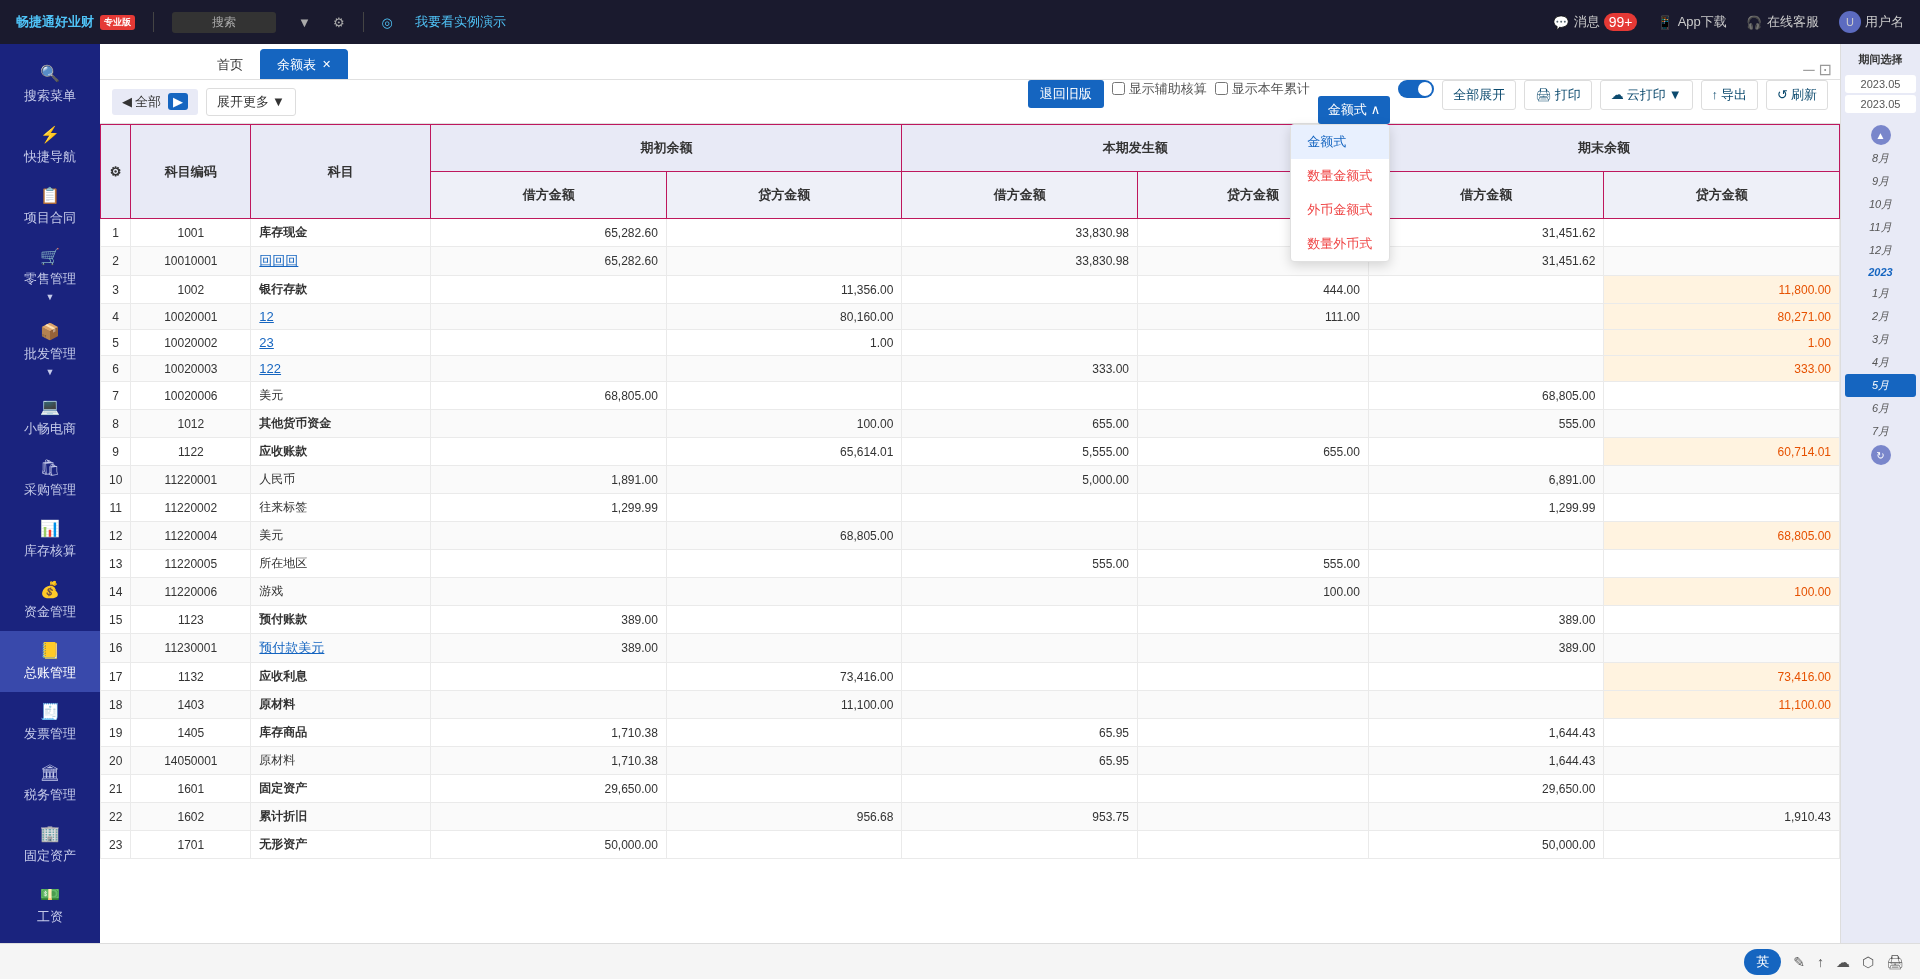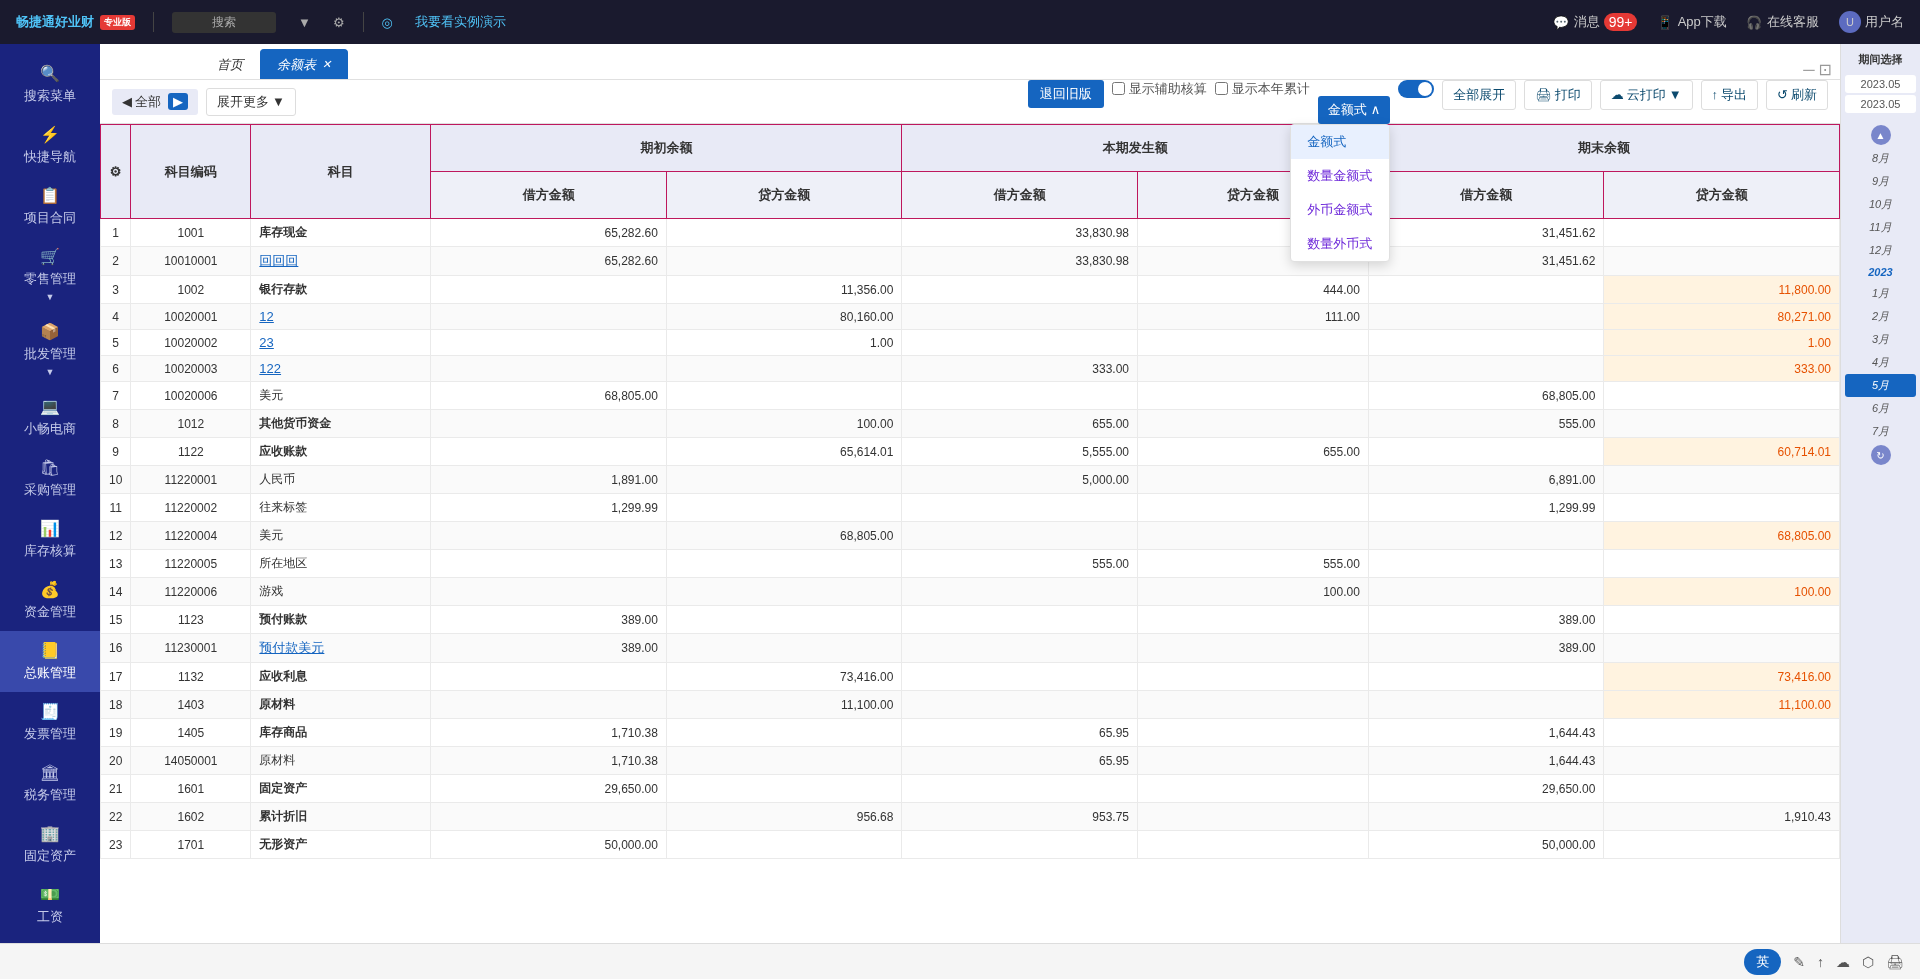--- a/index.html
+++ b/index.html
@@ -10,21 +10,21 @@
     .top-bar-left { display: flex; align-items: center; gap: 10px; }
     .app-logo { color: #4fc3f7; font-size: 14px; font-weight: bold; display: flex; align-items: center; gap: 6px; }
     .app-logo-badge { font-size: 9px; background: #e53935; color: #fff; padding: 1px 4px; border-radius: 3px; }
     .top-bar-nav { display: flex; align-items: center; gap: 22px; color: #aaa; font-size: 12px; }
     .top-bar-right { display: flex; align-items: center; gap: 20px; font-size: 12px; color: #ccc; }
     .top-bar-right-item { display: flex; align-items: center; gap: 4px; cursor: pointer; }
     .badge-red { background: #e53935; color: #fff; border-radius: 10px; padding: 1px 5px; font-size: 14px; text-align: right; }
 
     
     .tab-bar { height: 36px; background: #fff; display: flex; align-items: flex-end; padding: 0 0 0 100px; border-bottom: 1px solid #e0e0e0; flex-shrink: 0; }
-    .tab-item { height: 30px; padding: 0 16px; display: flex; align-items: center; gap: 6px; cursor: pointer; border: 1px solid transparent; border-bottom: none; font-size: 13px; color: #555; border-radius: 4px 4px 0 0; font-style: italic; }
+    .tab-item { height: 30px; padding: 0 16px; display: flex; align-items: center; gap: 6px; cursor: pointer; border: 1px solid transparent; border-bottom: none; font-size: 13px; color: #555; border-radius: 4px 4px 0 0; }
     .tab-item.active { background: #1565c0; color: #fff; border-color: #1565c0; }
     .tab-home { color: #333; background: transparent; }
     .tab-close { font-size: 11px; cursor: pointer; }
 
     
     .main-layout { display: flex; flex: 1; overflow: hidden; }
 
     
     .sidebar { width: 100px; background: #1a237e; display: flex; flex-direction: column; align-items: center; padding-top: 10px; flex-shrink: 0; overflow-y: auto; }
     .sidebar-item { width: 100%; padding: 10px 0; display: flex; flex-direction: column; align-items: center; cursor: pointer; color: #c5cae9; font-size: 12px; gap: 4px; }
@@ -43,21 +43,21 @@
     .btn-primary { background: #1565c0; color: #fff; border: none; border-radius: 3px; padding: 5px 12px; font-size: 12px; cursor: pointer; }
     .btn-outline { background: #fff; border: 1px solid #ddd; border-radius: 3px; padding: 5px 10px; font-size: 12px; cursor: pointer; color: #0c4a6e; display: flex; align-items: center; gap: 3px; }
     .toggle-switch { width: 36px; height: 18px; background: #1565c0; border-radius: 9px; position: relative; cursor: pointer; display: inline-flex; align-items: center; }
     .toggle-switch::after { content: ''; position: absolute; right: 2px; width: 14px; height: 14px; background: #fff; border-radius: 50%; }
     .checkbox-label { display: flex; align-items: center; gap: 4px; font-size: 12px; color: #555; }
     .checkbox-label input { cursor: pointer; }
     .btn-mode { background: #1565c0; color: #fff; border: none; border-radius: 3px; padding: 5px 10px; font-size: 12px; cursor: pointer; display: flex; align-items: center; gap: 4px; position: relative; }
 
     
     .dropdown-menu { position: absolute; top: 28px; right: 0; background: #fff; border: 1px solid #e0e0e0; border-radius: 4px; box-shadow: 0 4px 12px rgba(0,0,0,0.15); z-index: 100; min-width: 100px; }
-    .dropdown-item { padding: 8px 16px; font-size: 13px; color: #6d28d9; cursor: pointer; white-space: nowrap; }
+    .dropdown-item { padding: 8px 16px; font-size: 13px; color: #ef4444; cursor: pointer; white-space: nowrap; }
     .dropdown-item.active { color: #1565c0; background: #e8f0fe; }
 
     
     .table-container { flex: 1; overflow: auto; background: #fff; margin: 0; }
     table { width: 100%; border-collapse: collapse; }
     thead tr th { background: #e8eaf6; border: 1px solid #be185d; padding: 14px 8px; text-align: center; font-size: 12px; color: #333; font-weight: 600; white-space: nowrap; position: sticky; top: 0; z-index: 10; }
     thead tr.sub-header th { background: #eef0f8; }
     tbody tr td { border: 1px solid #eaeaea; padding: 5px 8px; font-size: 12px; color: #333; white-space: nowrap; }
     tbody tr:nth-child(even) td { background: #fafafa; }
     .td-right { text-align: right; }

